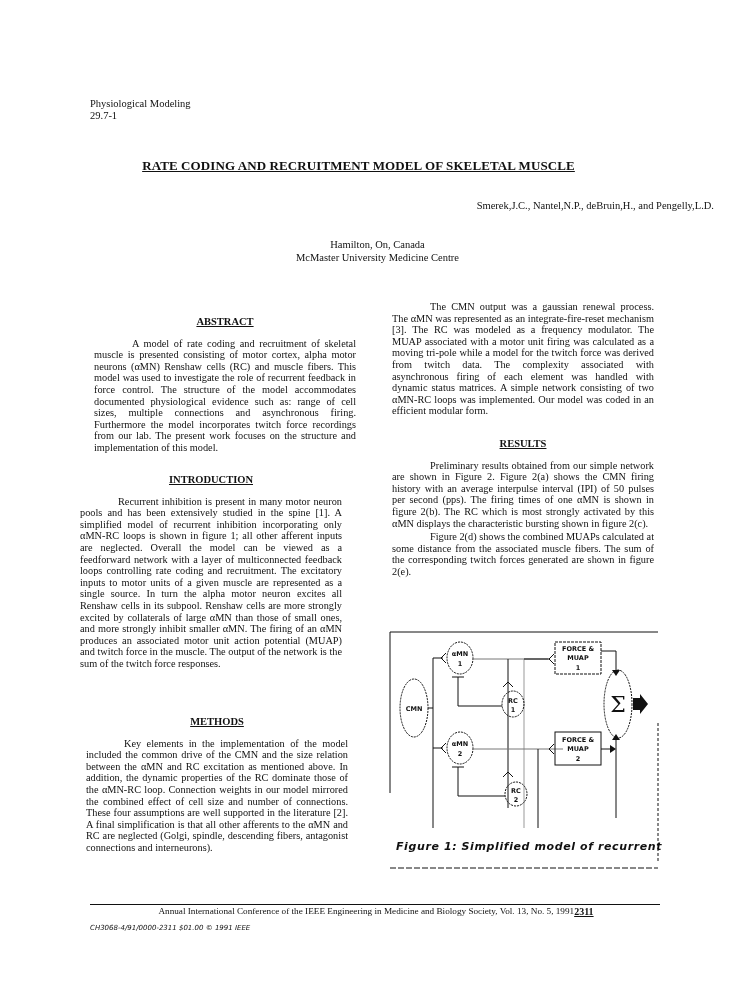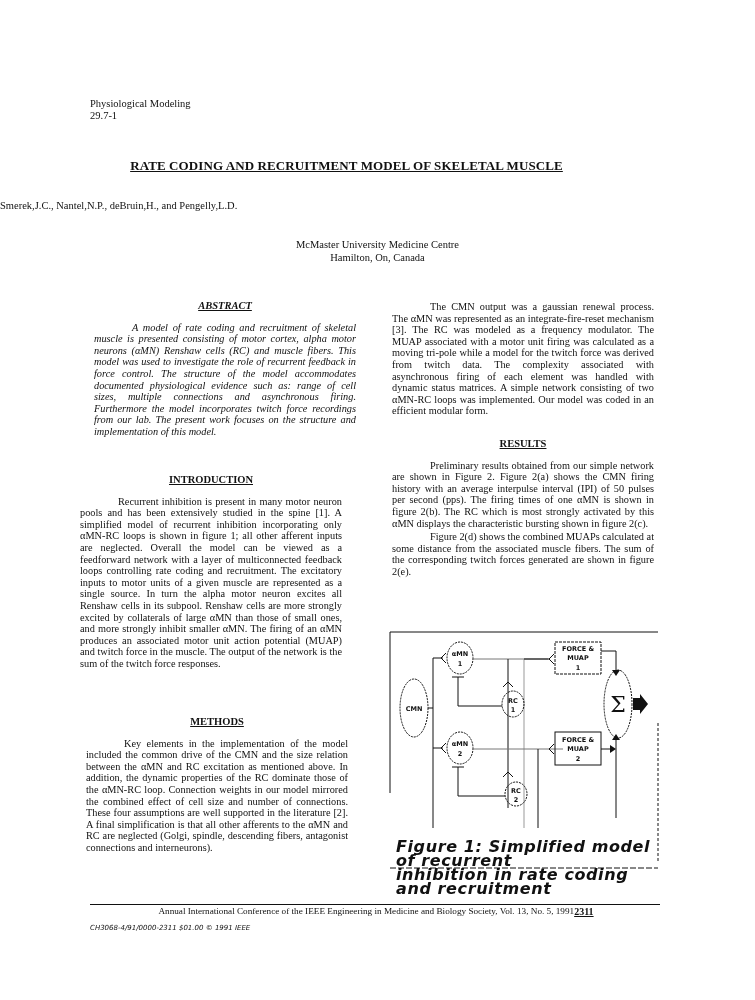--- a/index.html
+++ b/index.html
@@ -1,51 +1,51 @@
 <!DOCTYPE html>
 <html><head>
 <meta charset="utf-8">
 <style>
   html, body { margin:0; padding:0; background:#fff; }
   body { width:755px; height:1000px; position:relative; overflow:hidden;
          font-family:"Liberation Serif","DejaVu Serif",serif; color:#111; }
   .abs { position:absolute; }
   .hdr { left:90px; top:98px; font-size:10.5px; line-height:12px; }
   .title { left:0; width:693px; top:158px; text-align:center; font-size:13px; font-weight:bold;
-           text-decoration:underline; letter-spacing:0.1px; }
-  .authors { left:0; width:714px; top:200px; text-align:left; font-size:10.5px; }
+           text-decoration:underline; letter-spacing:0.1px;padding-left:12px; }
+  .authors { left:0; width:714px; top:200px; text-align:right; font-size:10.5px; }
   .affil { left:0; width:755px; top:238px; text-align:center; font-size:10.5px; line-height:13px; }
   .col { position:absolute; width:266px; font-size:10.3px; line-height:11.6px; text-align:justify; }
   .col p { margin:2px; text-indent:38px; }
   .sec-head { text-align:center; font-weight:bold; text-decoration:underline; font-size:10.5px;
               margin:0 0 10px 0; text-indent:0 !important; }
   .figure { position:absolute; left:388px; top:628px; width:280px; height:245px; }
   .caption { position:absolute; left:396px; top:840px; width:270px; font-family:"DejaVu Sans",sans-serif;
-             font-style:italic; font-weight:bold; font-size:16px; line-height:14px; letter-spacing:0.6px; }
+             font-style:italic; font-weight:bold; font-size:11px; line-height:14px; letter-spacing:0.6px; }
   .footer-rule { left:90px; top:904px; width:570px; height:1px; background:#111; }
   .footer1 { left:90px; top:906px; width:572px; font-size:9.2px; display:flex; justify-content:center; }
   .footer2 { left:90px; top:924px; font-family:"DejaVu Sans",sans-serif; font-size:7px;font-style:italic; }
   .pnum { font-weight:bold; font-size:10px;text-decoration:underline; }
 </style>
 </head>
 <body>
 
 <div class="abs hdr">
   <div>Physiological Modeling</div>
   <div>29.7-1</div>
 </div>
 
 <div class="abs title">RATE CODING AND RECRUITMENT MODEL OF SKELETAL MUSCLE</div>
 <div class="abs authors">Smerek,J.C., Nantel,N.P., deBruin,H., and Pengelly,L.D.</div>
 <div class="abs affil">
+  <div>Hamilton, On, Canada</div>
   <div>McMaster University Medicine Centre</div>
-  <div>Hamilton, On, Canada</div>
 </div>
 
-<div class="col" style="left:92px; top:300px;font-style:italic;">
+<div class="col" style="left:92px; top:316px;">
   <div class="sec-head">ABSTRACT</div>
   <p>A model of rate coding and recruitment of skeletal muscle is presented consisting of motor cortex, alpha motor neurons (αMN) Renshaw cells (RC) and muscle fibers. This model was used to investigate the role of recurrent feedback in force control. The structure of the model accommodates documented physiological evidence such as: range of cell sizes, multiple connections and asynchronous firing. Furthermore the model incorporates twitch force recordings from our lab. The present work focuses on the structure and implementation of this model.</p>
 </div>
 
 <div class="col" style="left:78px; top:474px;">
   <div class="sec-head">INTRODUCTION</div>
   <p>Recurrent inhibition is present in many motor neuron pools and has been extensively studied in the spine [1]. A simplified model of recurrent inhibition incorporating only αMN-RC loops is shown in figure 1; all other afferent inputs are neglected. Overall the model can be viewed as a feedforward network with a layer of multiconnected feedback loops controlling rate coding and recruitment. The excitatory inputs to motor units of a given muscle are represented as a single source. In turn the alpha motor neuron excites all Renshaw cells in its subpool. Renshaw cells are more strongly excited by collaterals of large αMN than those of small ones, and more strongly inhibit smaller αMN. The firing of an αMN produces an associated motor unit action potential (MUAP) and twitch force in the muscle. The output of the network is the sum of the twitch force responses.</p>
 </div>
 
 <div class="col" style="left:84px; top:716px;">
@@ -144,21 +144,20 @@
       <text x="190" y="42">1</text>
       <text x="190" y="114">FORCE &amp;</text>
       <text x="190" y="123">MUAP</text>
       <text x="190" y="133">2</text>
       <text x="230" y="84" font-family="DejaVu Serif, serif" font-size="22" font-weight="normal">Σ</text>
     </g>
   </svg>
 </div>
 <div class="caption">
   <div>Figure 1: Simplified model of recurrent</div>
-  <div>inhibition in rate coding and recruitment</div>
 </div>
 
 <div class="abs footer-rule"></div>
 <div class="abs footer1">
   <span>Annual International Conference of the IEEE Engineering in Medicine and Biology Society, Vol. 13, No. 5, 1991</span>
   <span class="pnum">2311</span>
 </div>
 <div class="abs footer2">CH3068-4/91/0000-2311 $01.00 © 1991 IEEE</div>
 
 </body></html>

